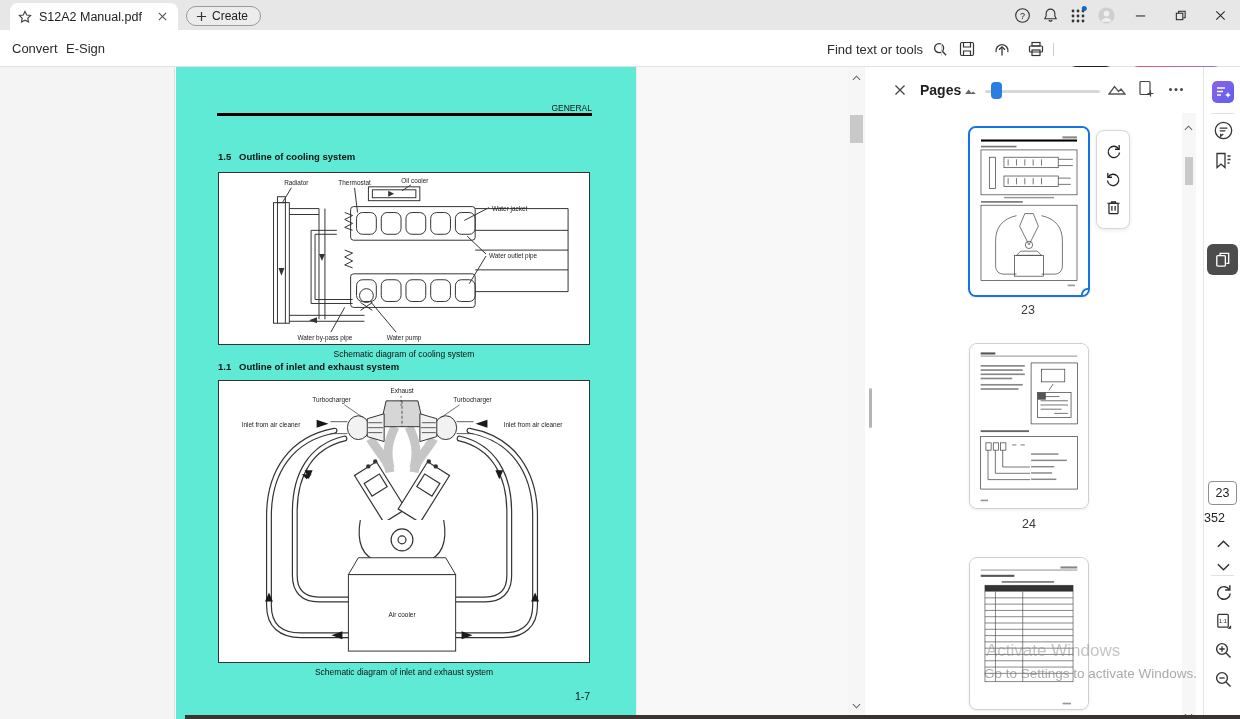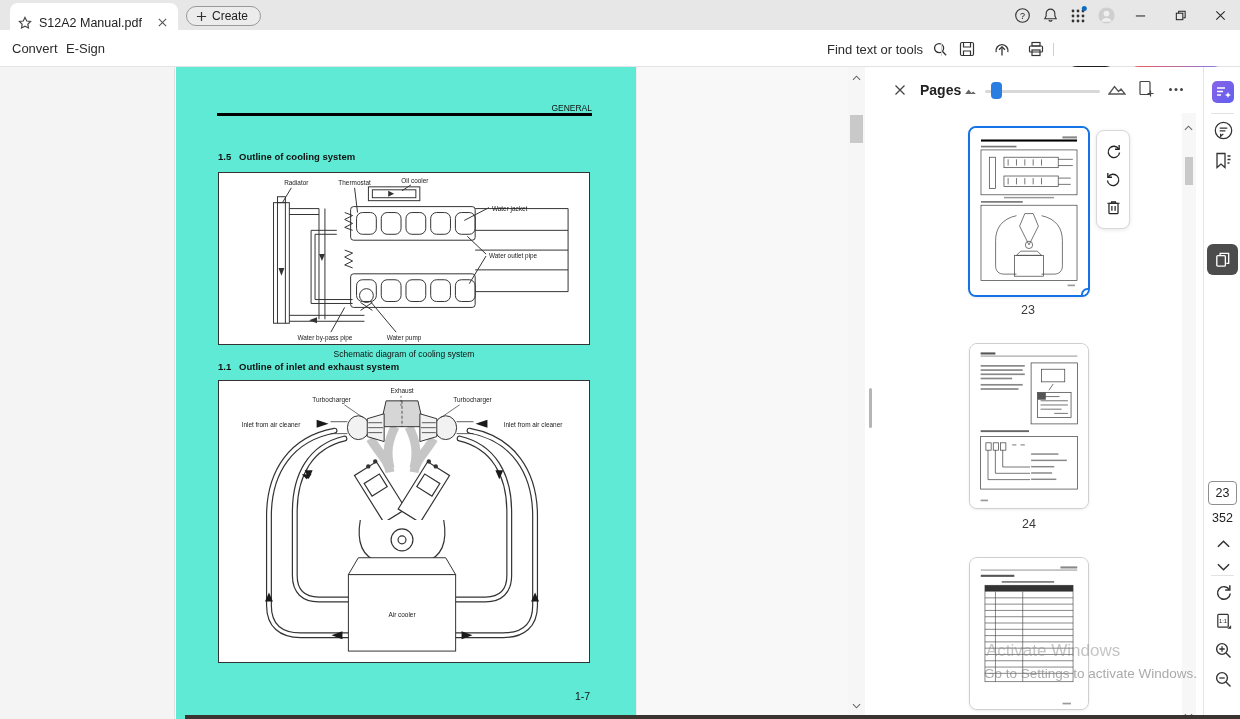--- a/index.html
+++ b/index.html
@@ -4,21 +4,21 @@
 <style>
   * { margin:0; padding:0; box-sizing:border-box; }
   html,body { width:1240px; height:719px; overflow:hidden; }
   body { font-family:"Liberation Sans", sans-serif; color:#1a1a1a; }
   #app { position:relative; width:1240px; height:719px; background:#fff; overflow:hidden; }
   .abs { position:absolute; }
 
   
   .titlebar { position:absolute; left:0; top:0; width:1240px; height:30px; background:#e7e7e7; }
   .doc-tab { position:absolute; left:10px; top:3px; width:168px; height:27px; background:#fff;
-             border-radius:8px 8px 0 0; display:flex; align-items:flex-end; padding:0 8px; gap:7px; }
+             border-radius:8px 8px 0 0; display:flex; align-items:center; padding:0 8px; gap:7px; }
   .doc-tab .title { font-size:12.5px; color:#222; flex:1; white-space:nowrap; overflow:hidden; }
   .tab-close { width:16px; height:16px; display:flex; align-items:center; justify-content:center; cursor:pointer; }
   .create-btn { position:absolute; left:186px; top:6px; height:20px; padding:0 12px 0 9px; border:1px solid #9a9a9a;
                 border-radius:11px; background:#ececec; font-size:12px; color:#222; display:flex; align-items:center; gap:5px; }
   .tb-icons { position:absolute; right:0; top:0; height:30px; display:flex; align-items:center; }
   .tb-ic { width:28px; height:28px; display:flex; align-items:center; justify-content:center; }
   .winbtn { width:40px; height:30px; display:flex; align-items:center; justify-content:center; }
 
   
   .toolbar { position:absolute; left:0; top:30px; width:1240px; height:37px; background:#fff; border-bottom:1px solid #e3e3e3; }
@@ -65,21 +65,21 @@
   .resize-line { position:absolute; left:869px; top:388px; width:3px; height:40px; background:#b5b5b5; border-radius:2px; }
 
   
   .rail { position:absolute; left:1203px; top:67px; width:37px; height:652px; background:#fff; border-left:1px solid #e4e4e4; }
   .rail-ic { position:absolute; left:6px; width:26px; height:26px; display:flex; align-items:center; justify-content:center; }
   .rail-div { position:absolute; left:7px; width:23px; height:1px; background:#e2e2e2; }
   .rail-pages-sel { position:absolute; left:3px; top:177px; width:31px; height:31px; background:#4c4c4c; border-radius:6px;
                     display:flex; align-items:center; justify-content:center; }
   .pagebox { position:absolute; left:4px; top:414px; width:29px; height:24px; border:1px solid #8f8f8f; border-radius:4px;
              font-size:12.5px; color:#222; display:flex; align-items:center; justify-content:center; background:#fff; }
-  .totalpages { position:absolute; left:0; top:444px; width:37px; text-align:center; font-size:12.5px; color:#222; }
+  .totalpages { position:absolute; left:0; top:444px; width:37px; text-align:left; font-size:12.5px; color:#222; }
 
   
   .wm1 { position:absolute; left:986px; top:641px; font-size:17px; color:rgba(140,140,140,.5); z-index:50; pointer-events:none; }
   .wm2 { position:absolute; left:984px; top:666px; font-size:13.5px; color:rgba(125,125,125,.65); z-index:50; pointer-events:none; }
   .bottom-strip { position:absolute; left:185px; top:715px; width:1055px; height:4px; background:#3a3430; z-index:60; }
 </style>
 </head>
 <body>
 
 <div id="app">
@@ -366,20 +366,21 @@
         <g font-size="6.5">
           <text x="184" y="12" text-anchor="middle">Exhaust</text>
           <text x="113" y="21" text-anchor="middle">Turbocharger</text>
           <text x="255" y="21" text-anchor="middle">Turbocharger</text>
           <text x="52" y="46" text-anchor="middle">Inlet from air cleaner</text>
           <text x="316" y="46" text-anchor="middle">Inlet from air cleaner</text>
           <text x="184" y="238" text-anchor="middle">Air cooler</text>
         </g>
       </svg>
     </div>
+    <span class="fig-cap" style="left:42px; top:600px">Schematic diagram of inlet and exhaust system</span>
 
     <span class="pageno" style="left:399px; top:623px">1-7</span>
   </div>
 
   <div class="scrollbar" style="left:848px">
     <div class="sb-arrow" style="top:4px">
         <svg width="9" height="6" viewBox="0 0 10 6">
           <path d="M1 5l4-4 4 4" fill="none" stroke="#666" stroke-width="1.2"></path>
         </svg>
       </div>

